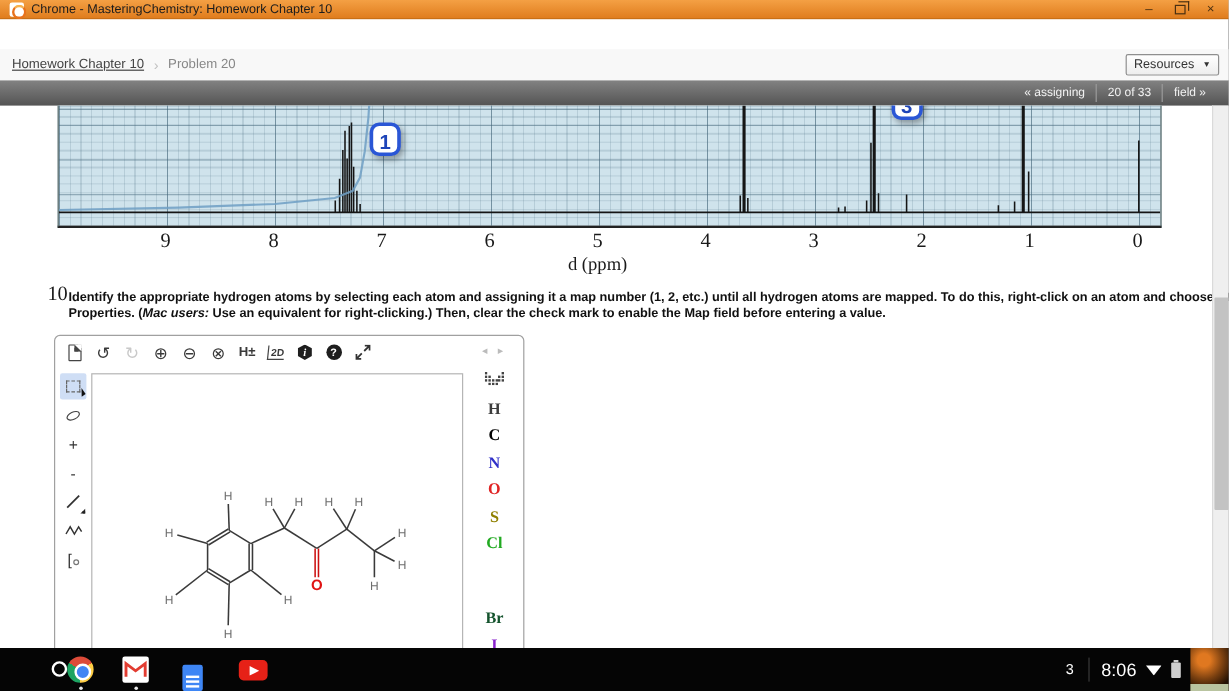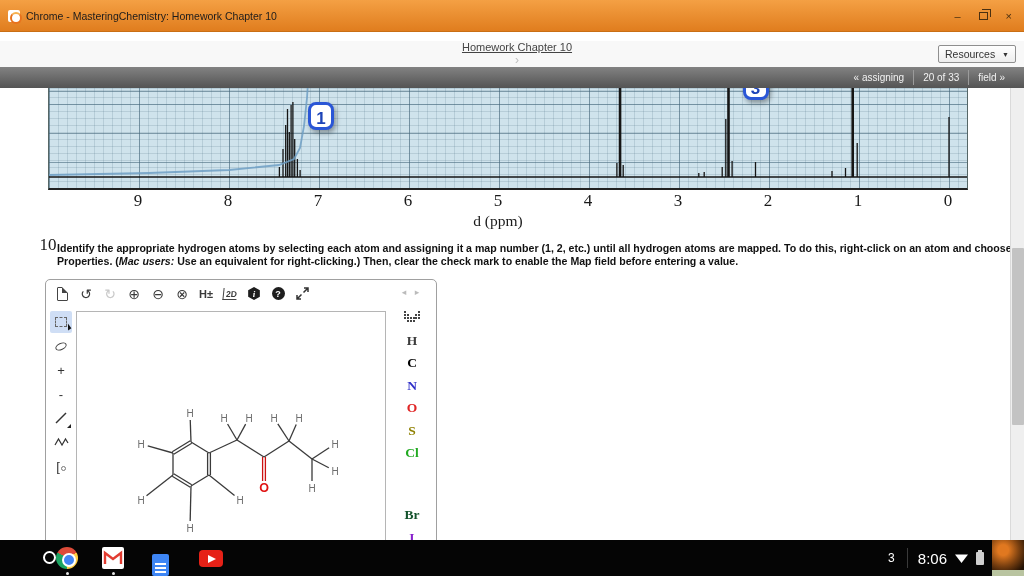--- a/index.html
+++ b/index.html
@@ -1,42 +1,42 @@
 <!DOCTYPE html>
 <html><head>
 <meta charset="utf-8">
 <style>
   html,body{margin:0;padding:0;background:#444;}
   *{box-sizing:border-box;}
   .screen{position:relative;width:1024px;height:576px;overflow:hidden;background:#fff;
           font-family:"Liberation Sans",sans-serif;-webkit-font-smoothing:antialiased;}
 
   
-  .titlebar{position:absolute;left:0;top:0;width:1024px;height:32px;
+  .titlebar{position:absolute;left:0;top:0;width:1024px;height:16px;
     background:linear-gradient(#f4a044,#e07d1e);border-bottom:1px solid #c96f15;
     display:flex;align-items:center;font-size:10.5px;color:#1c1c1c;}
   .win-ico{width:12px;height:12px;background:#fff;border-radius:2px;margin:0 6px 0 8px;position:relative;}
   .win-ico::before{content:"";position:absolute;left:2px;top:2px;width:8px;height:8px;border-radius:50%;
     border:2px solid #e8721c;border-top-color:#f7b14e;}
   .win-controls{margin-left:auto;display:flex;align-items:center;gap:18px;padding-right:12px;color:#4a3011;}
   .wc{font-size:11px;line-height:10px;cursor:default;}
   .wc-restore{width:9px;height:8px;border:1.5px solid #4a3011;position:relative;}
   .wc-restore::before{content:"";position:absolute;left:2px;top:-4px;width:8px;height:7px;border:1.5px solid #4a3011;border-bottom:none;border-left:none;}
 
   .urlbar{position:absolute;left:0;top:17px;width:1024px;height:24px;background:#fcfcfc;
     border-bottom:1px solid #dcdcdc;display:flex;align-items:center;font-size:11.5px;padding-left:10px;}
   .lock{width:8px;height:6px;background:#188038;position:relative;margin-right:5px;margin-top:3px;}
   .lock::before{content:"";position:absolute;left:1px;top:-4px;width:4px;height:4px;border:1.5px solid #188038;border-bottom:none;border-radius:3px 3px 0 0;}
   .secure{color:#188038;margin-right:8px;}
   .url-sep{color:#d0d0d0;margin-right:8px;}
   .url-domain{color:#202124;font-weight:bold;}
   .url-path{color:#80868b;}
 
   .crumbbar{position:absolute;left:0;top:41px;width:1024px;height:26px;background:#f8f8f8;
-    display:flex;align-items:center;font-size:11px;padding-left:10px;flex-direction:column;}
+    display:flex;align-items:center;font-size:11px;padding-left:10px;}
   .crumb-link{color:#444;text-decoration:underline;cursor:pointer;}
   .crumb-sep{color:#c0c0c0;margin:0 8px;font-size:12px;}
   .crumb-cur{color:#888;}
   .resources-btn{position:absolute;right:8px;top:4px;height:18px;width:78px;border:1px solid #8f8f8f;
     border-radius:2px;background:linear-gradient(#ffffff,#ededed);display:flex;align-items:center;
     justify-content:space-between;padding:0 6px;font-size:10.5px;color:#333;cursor:pointer;}
   .resources-caret{font-size:7px;color:#333;}
 
   .pagerbar{position:absolute;left:0;top:67px;width:1024px;height:21px;
     background:linear-gradient(#828282,#545454);display:flex;align-items:center;justify-content:flex-end;

